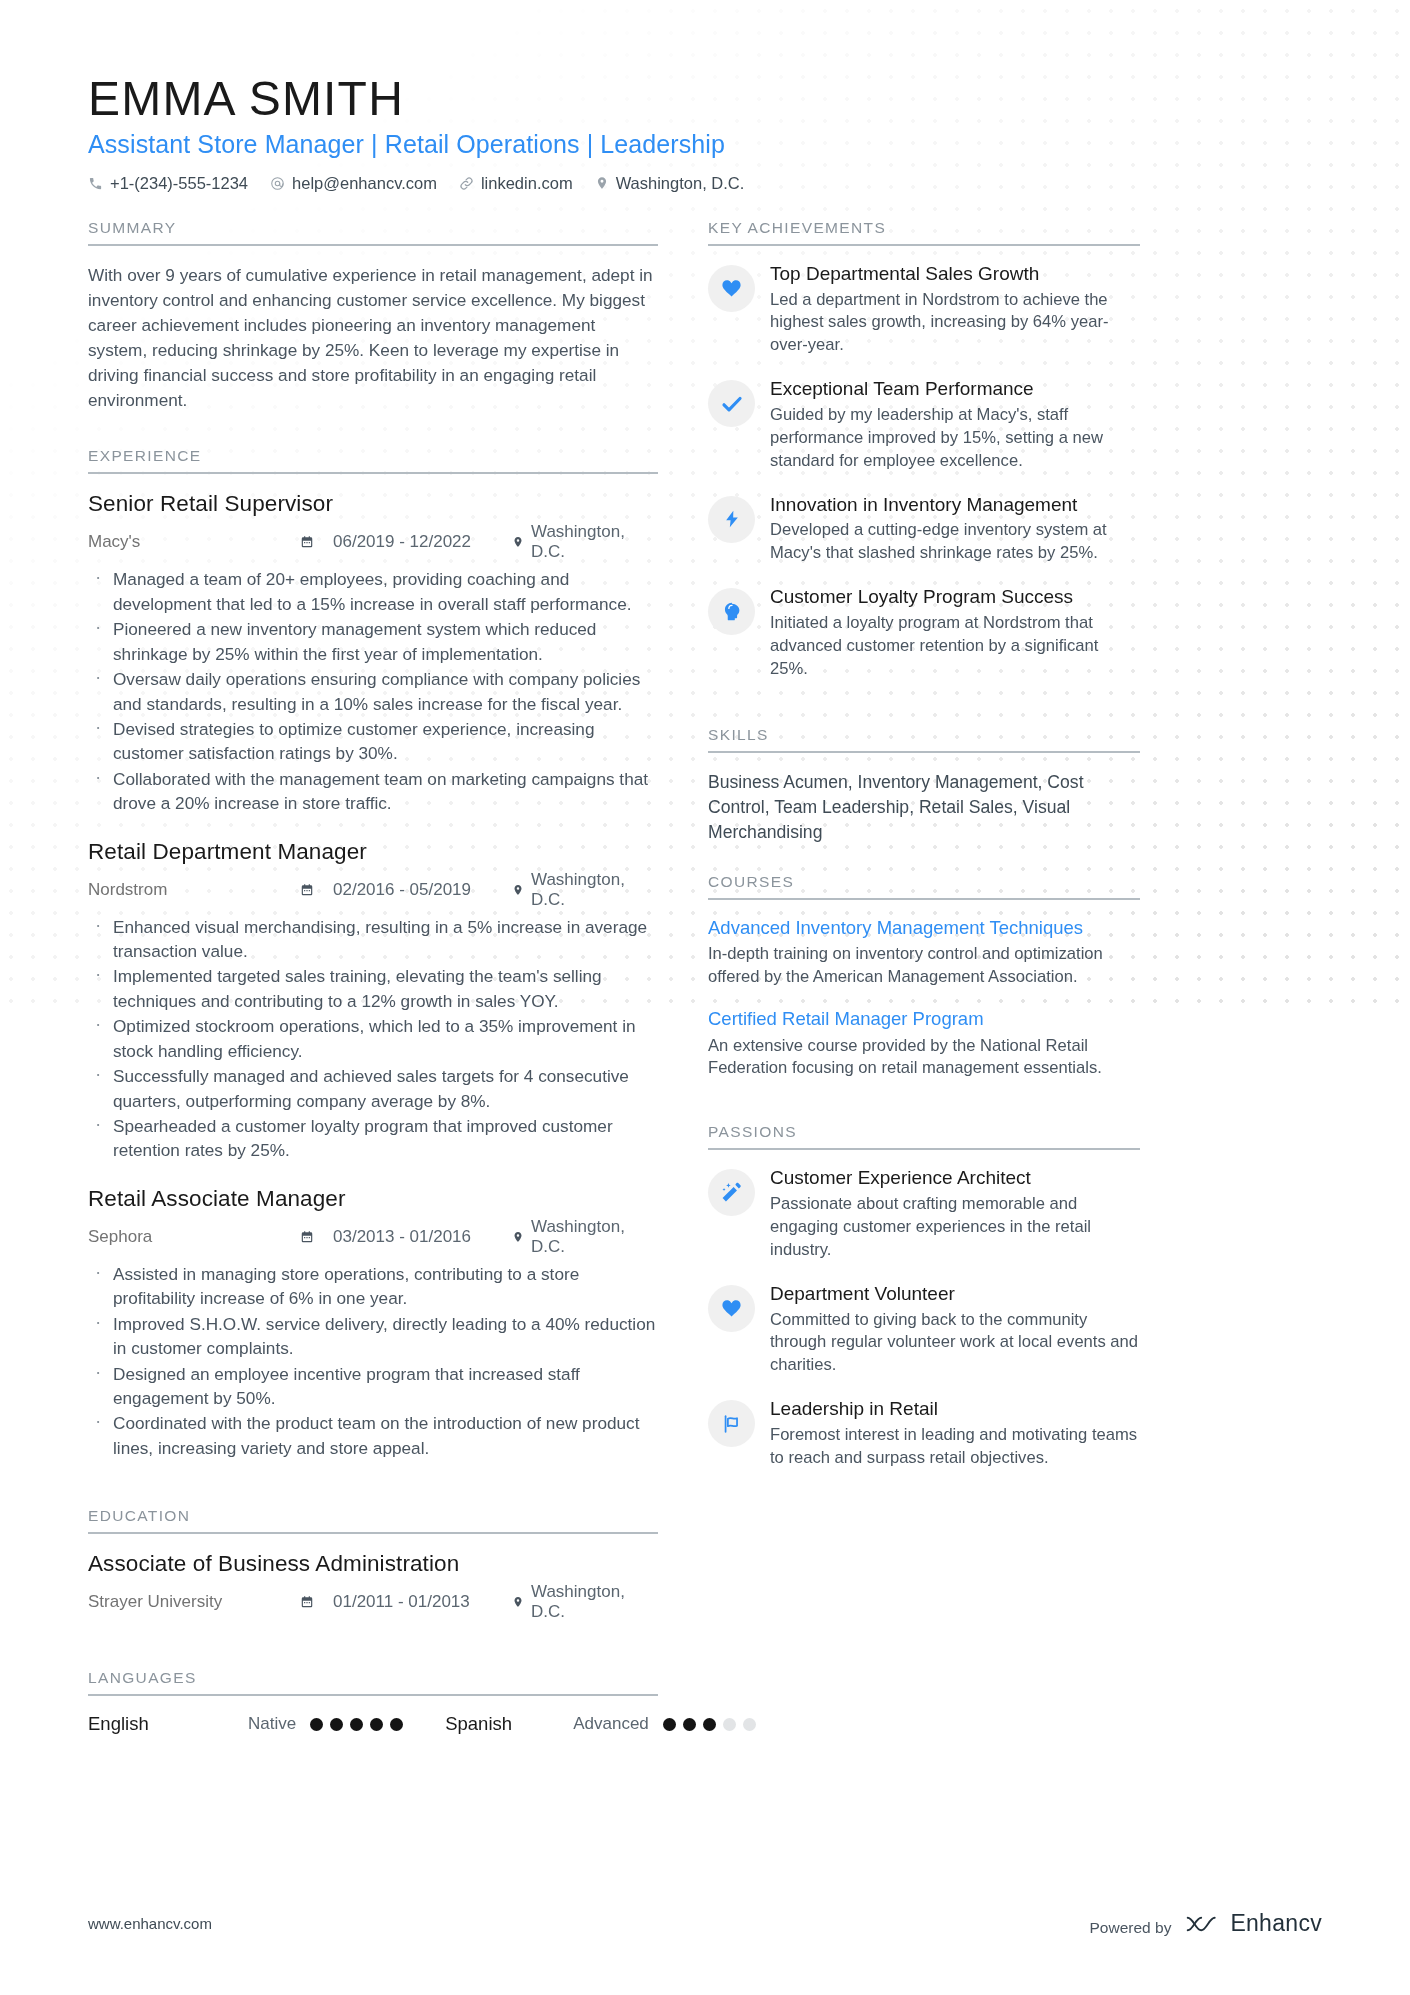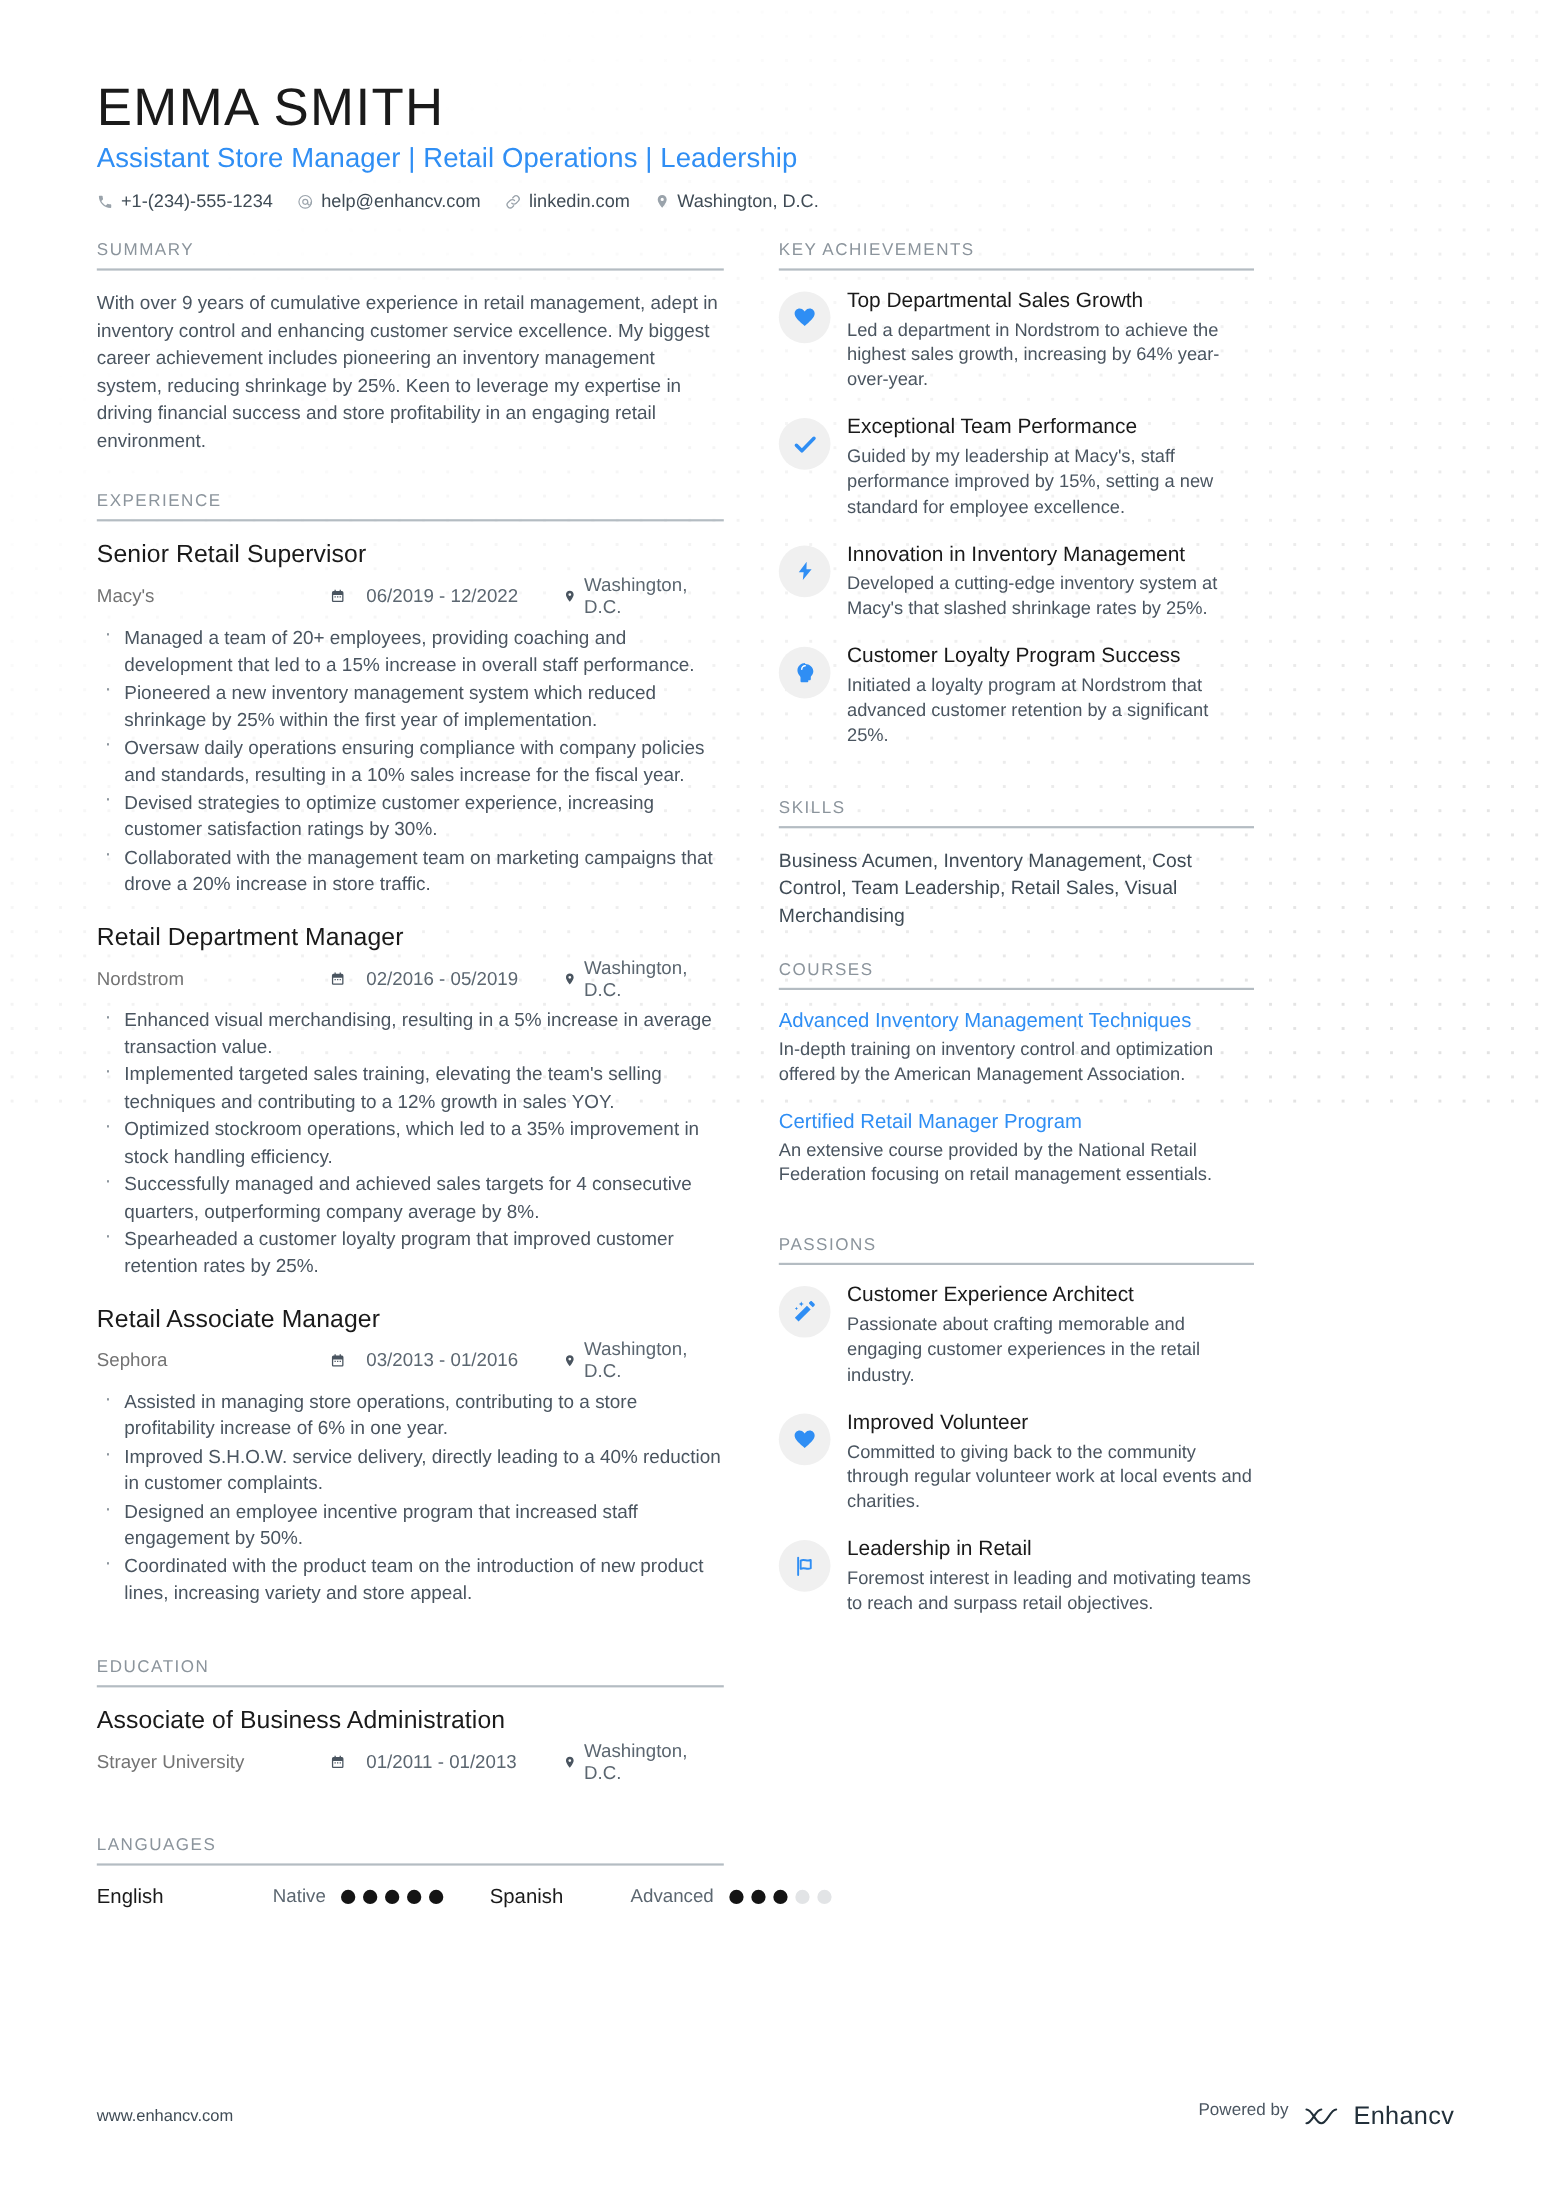--- a/index.html
+++ b/index.html
@@ -173,21 +173,21 @@
   .footer {
     position: absolute;
     left: 88px; right: 88px;
     bottom: 58px;
     display: flex;
     align-items: center;
     justify-content: space-between;
     z-index: 2;
   }
   .footer-url { font-size: 15px; color: #3f4b55; }
-  .footer-right { display: flex; align-items: flex-start; gap: 14px; }
+  .footer-right { display: flex; align-items: flex-end; gap: 14px; }
   .powered { font-size: 15.5px; color: #4a5560; }
   .brand { display: flex; align-items: center; gap: 9px; }
   .brand-name { font-size: 23px; color: #22303a; letter-spacing: 0.3px; }
 
   svg { display: block; }
 </style>
 </head>
 <body>
 
 <div class="dot-texture"></div>
@@ -498,21 +498,21 @@
           </div>
         </div>
 
         <div class="ach-item">
           <div class="ach-icon">
             <svg width="23" height="23" viewBox="0 0 24 24" fill="#2f8ef4">
                 <path d="M12 20.3l-1.5-1.4C5.4 14.3 2.5 11.6 2.5 8.3 2.5 5.6 4.6 3.5 7.3 3.5c1.5 0 3 .7 3.9 1.9l.8 1 .8-1c.9-1.2 2.4-1.9 3.9-1.9 2.7 0 4.8 2.1 4.8 4.8 0 3.3-2.9 6-7.9 10.6L12 20.3z"></path>
               </svg>
           </div>
           <div class="ach-body">
-            <div class="ach-title">Improved Volunteer</div>
+            <div class="ach-title">Department Volunteer</div>
             <div class="ach-desc">Committed to giving back to the community through regular volunteer work at local events and charities.</div>
           </div>
         </div>
 
         <div class="ach-item">
           <div class="ach-icon">
             <svg width="24" height="22" viewBox="0 0 24 24" fill="none" stroke="#2f8ef4" stroke-width="1.9" stroke-linecap="round" stroke-linejoin="round">
                 <path d="M5 3.5v17"></path>
                 <path d="M7.5 6.2c3.5-2 6.5 1.4 10 -0.6v8.2c-3.5 2-6.5-1.4-10 .6V6.2z"></path>
               </svg>

